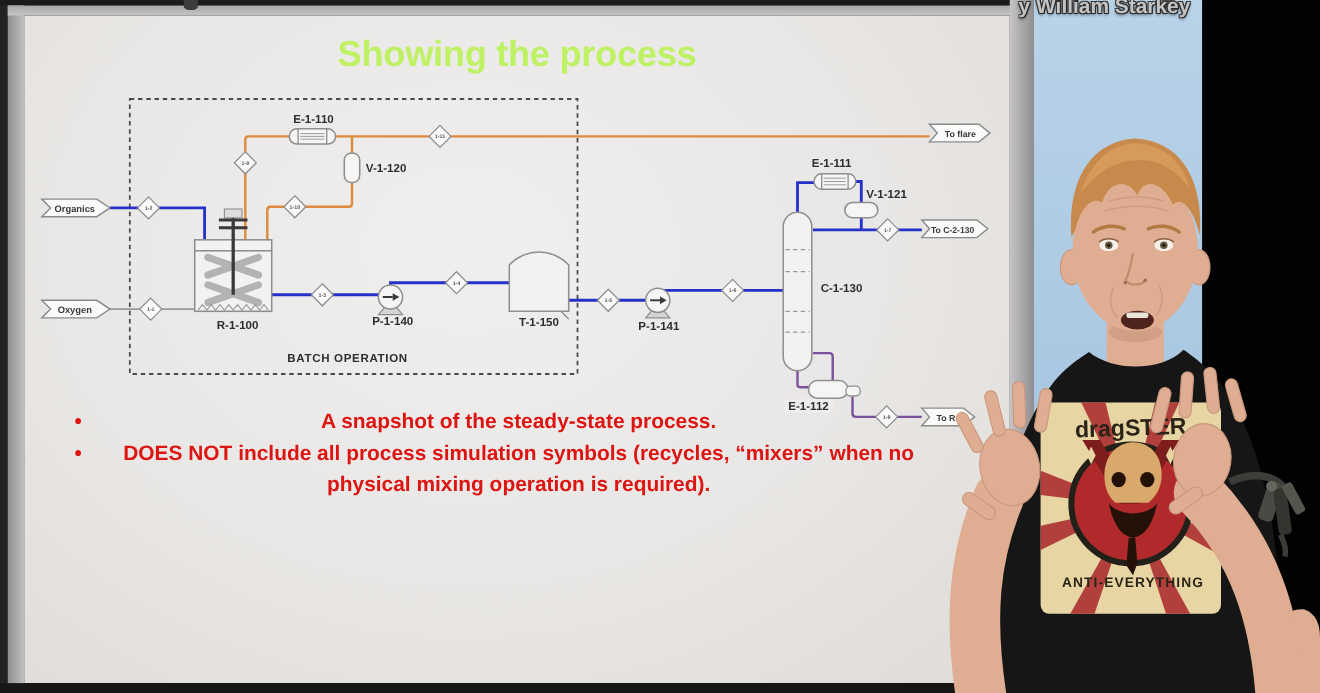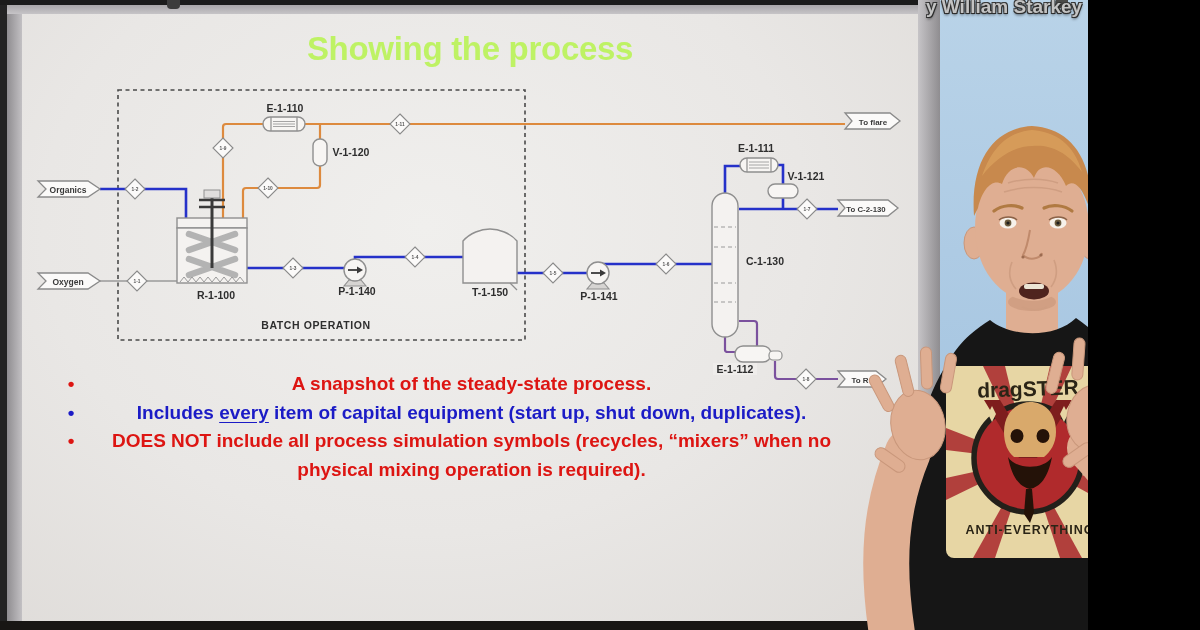--- a/index.html
+++ b/index.html
@@ -1,16 +1,16 @@
 <!DOCTYPE html>
 <html><head>
 <meta charset="utf-8">
 <style>
   html,body{margin:0;padding:0;background:#000;}
-  .stage{position:relative;width:1088px;height:630px;overflow:hidden;
+  .stage{position:relative;width:1200px;height:630px;overflow:hidden;
          font-family:"Liberation Sans",sans-serif;background:#000;}
   
   .board-dark-left{position:absolute;left:0;top:0;width:7px;height:630px;background:#232323;}
   .board-frame-left{position:absolute;left:7px;top:0;width:15px;height:630px;background:linear-gradient(90deg,#8f8d90,#c2c0c3);}
   .board-dark-top{position:absolute;left:0;top:0;width:940px;height:5px;background:#1b1b1b;}
   .board-frame-top{position:absolute;left:7px;top:5px;width:933px;height:9px;background:linear-gradient(#a8a6a9,#c6c4c7);}
   .board-frame-right{position:absolute;left:918px;top:0;width:22px;height:630px;background:linear-gradient(90deg,#c6c4c7,#8f8d90);}
   .board-dark-bottom{position:absolute;left:0;top:621px;width:940px;height:9px;background:#181614;}
   .slide{position:absolute;left:22px;top:14px;width:896px;height:607px;
          background:radial-gradient(ellipse at 45% 35%, #f0efed 0%, #e9e7e5 55%, #dedbd8 100%);}
@@ -62,24 +62,20 @@
   <div class="credit">y William Starkey</div>
 
   <div class="title">Showing the process</div>
 
   <ul class="bullets">
     <li>
       <span class="dot b-red"></span>
       <span class="btext b-red">A snapshot of the steady-state process.</span>
     </li>
     <li>
-      <span class="dot b-blue"></span>
-      <span class="btext b-blue"><span>Includes </span><span class="u">every</span><span> item of capital equipment (start up, shut down, duplicates).</span></span>
-    </li>
-    <li>
       <span class="dot b-red"></span>
       <span class="btext b-red">DOES NOT include all process simulation symbols (recycles, “mixers” when no physical mixing operation is required).</span>
     </li>
   </ul>
 
   <svg class="overlay" width="1200" height="630" viewBox="0 0 1200 630">
 
     <g>
 
       <rect x="118" y="90" width="407" height="250" fill="none" stroke="#4a4a4a" stroke-width="1.6" stroke-dasharray="4 3.5"></rect>

